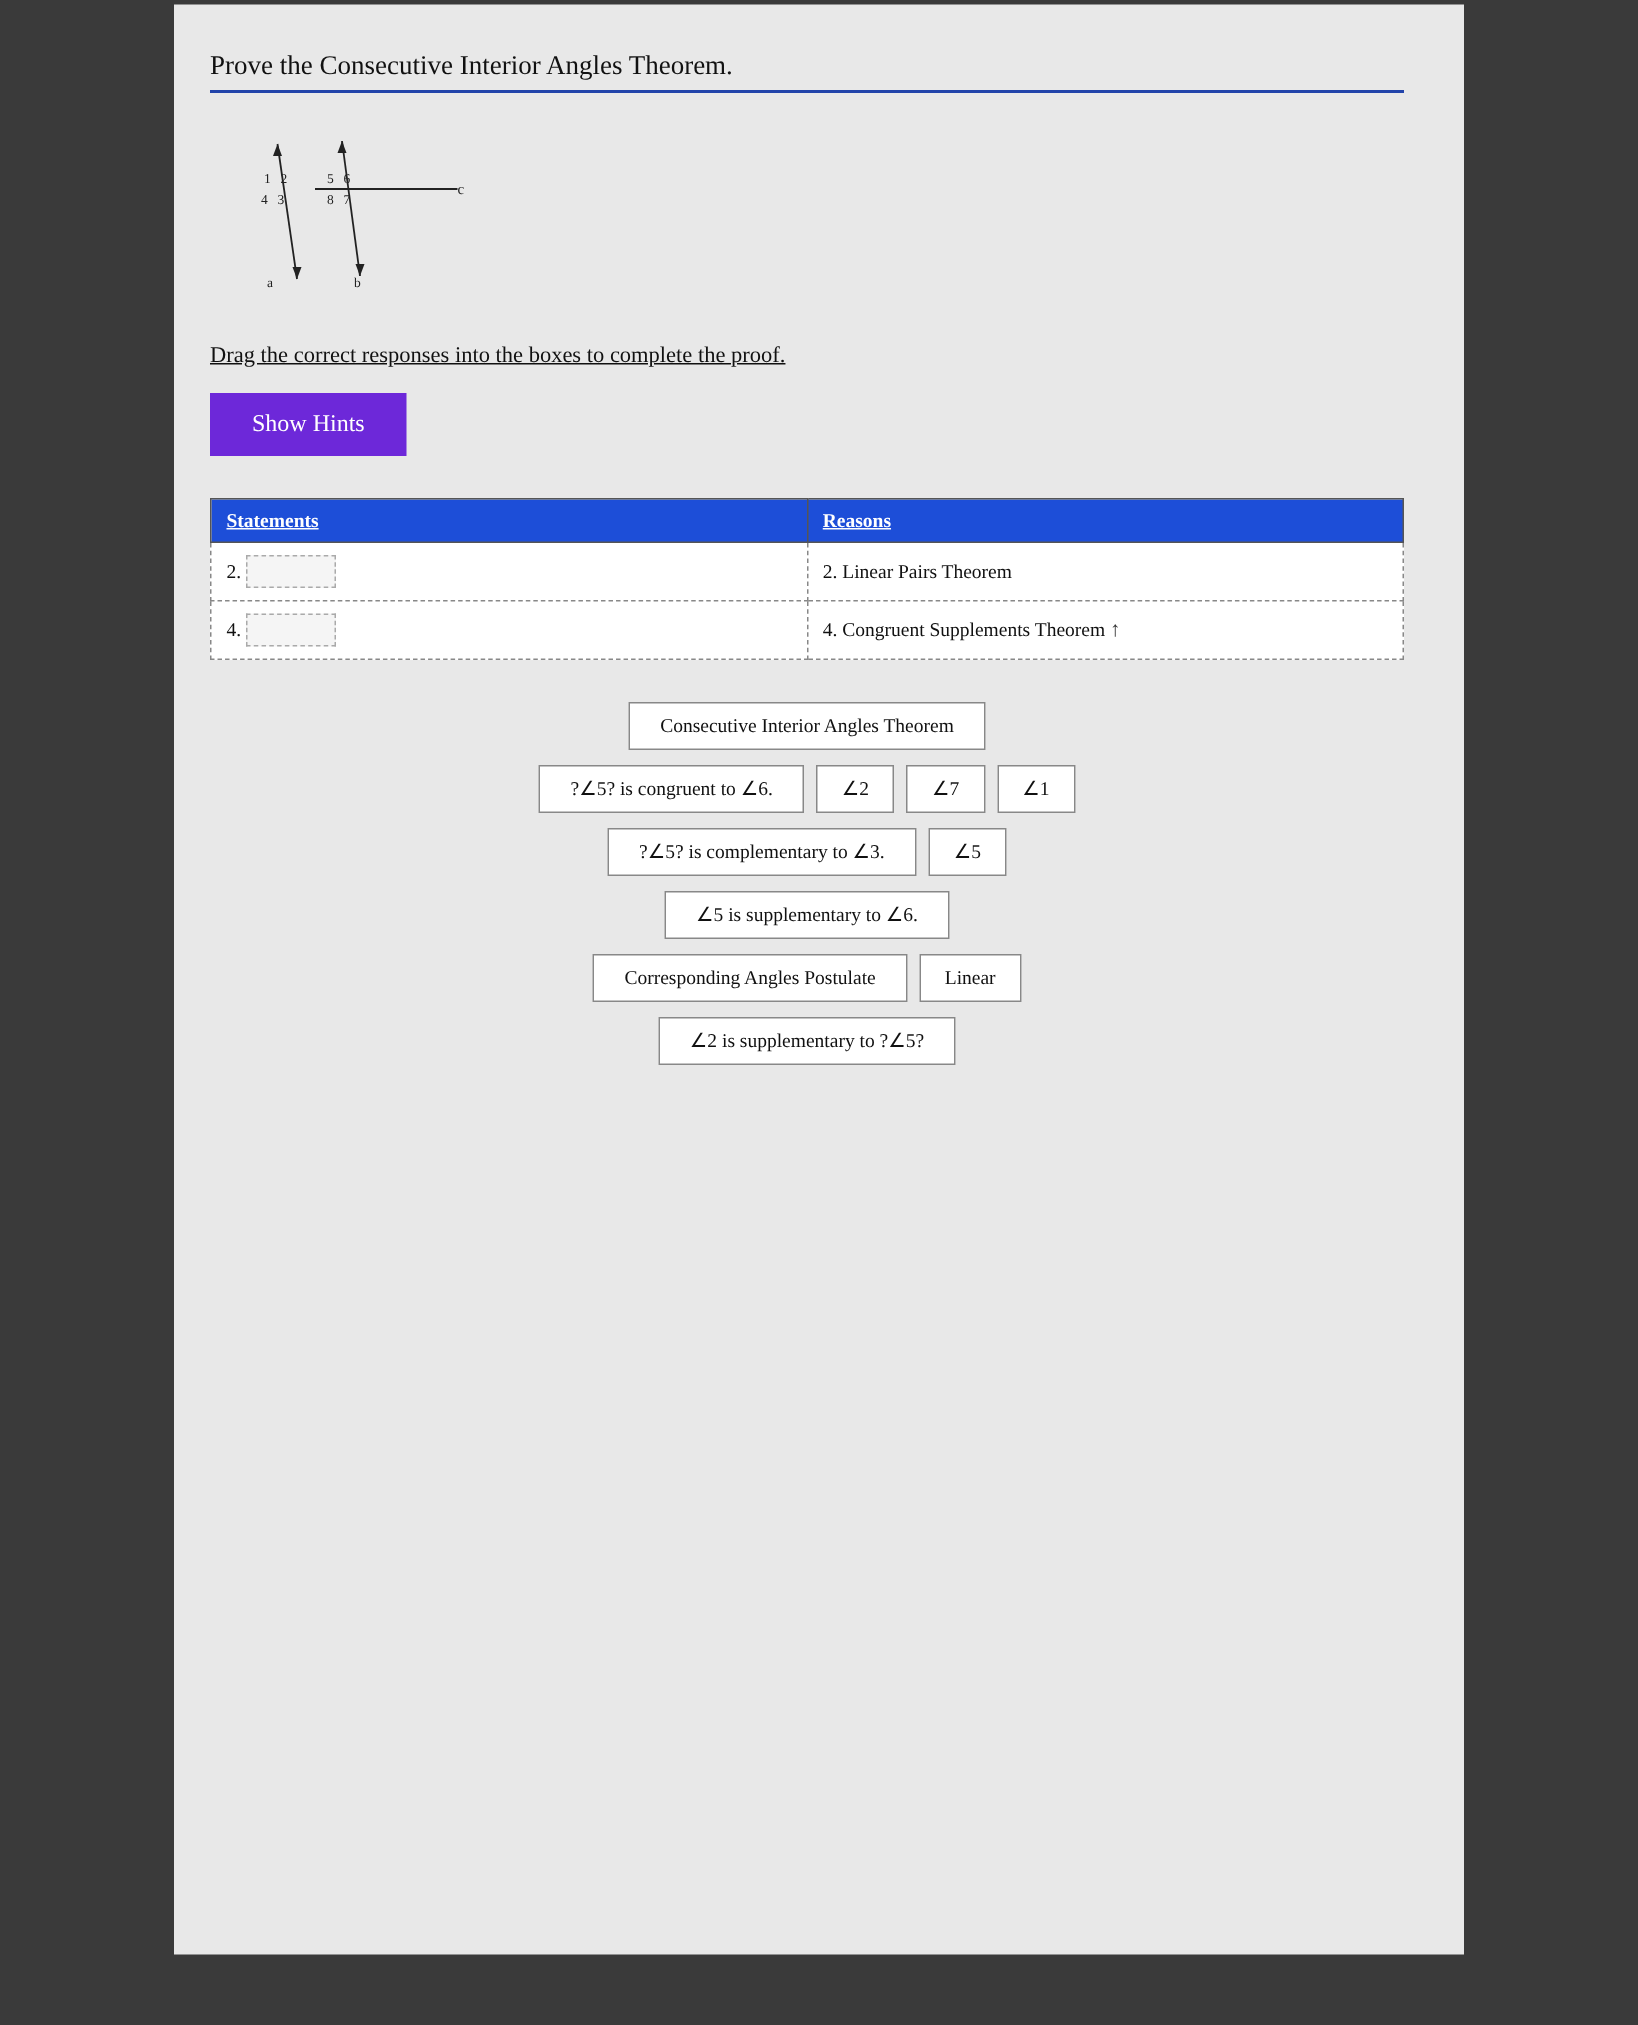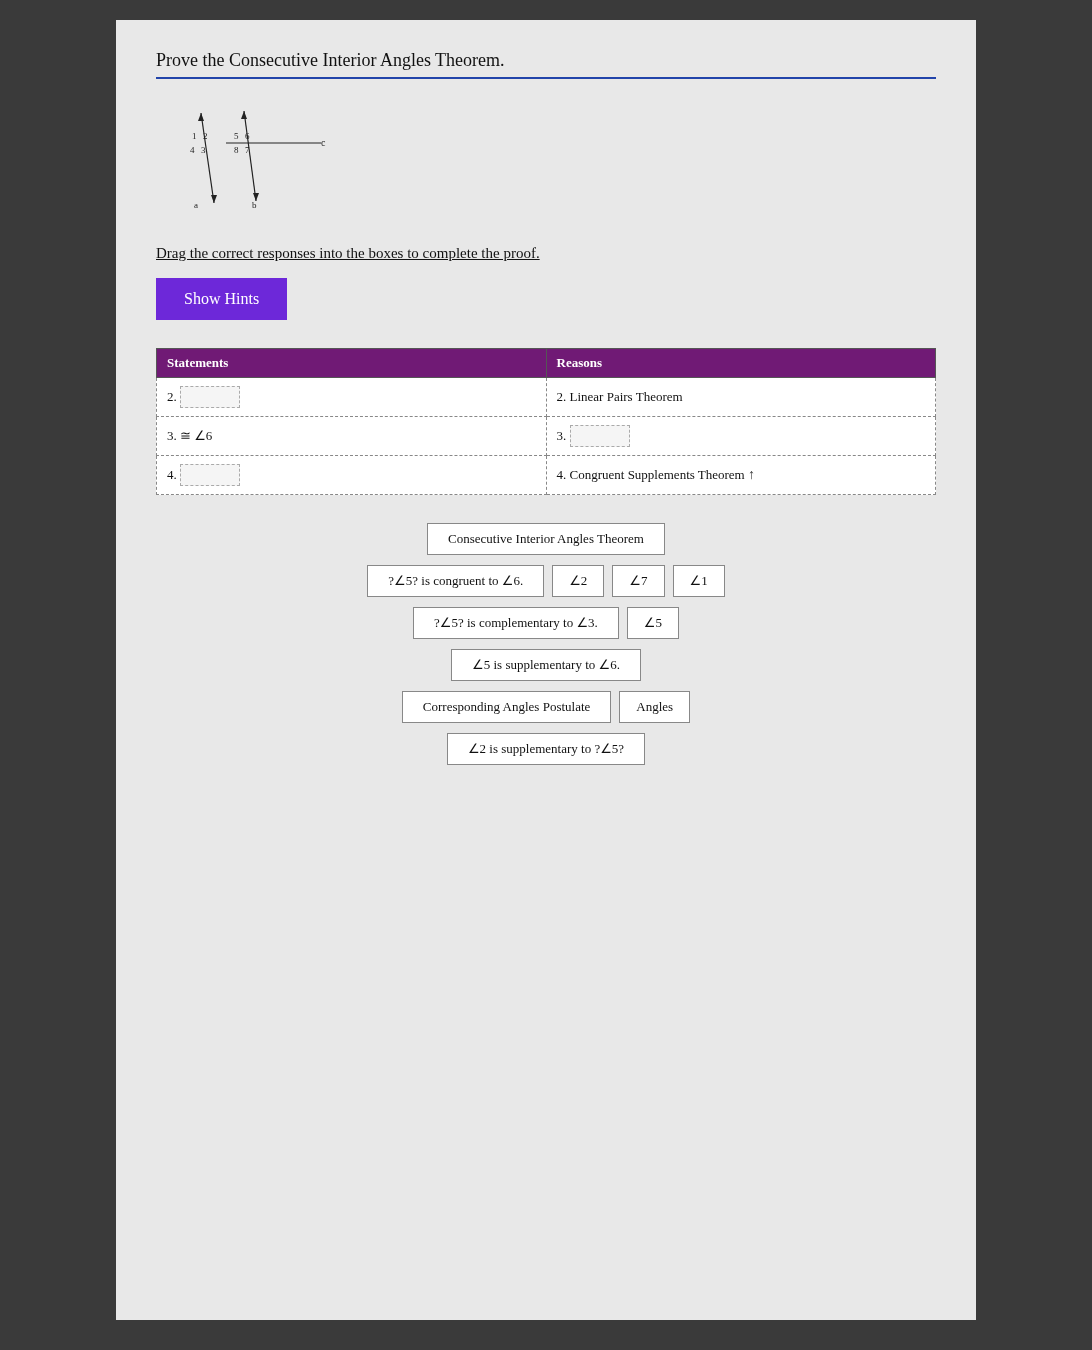--- a/index.html
+++ b/index.html
@@ -9,22 +9,22 @@
       width: 1092px;
       min-height: 1350px;
       display: flex;
       justify-content: center;
       align-items: flex-start;
     }
     .page {
       background: #e8e8e8;
       width: 860px;
       min-height: 1300px;
-      margin: 20px auto;
-      padding: 30px 40px 40px 40px;
+      margin: 3px auto;
+      padding: 30px 40px 40px 24px;
       position: relative;
     }
     .page-title {
       font-size: 18px;
       font-weight: normal;
       color: #111;
       margin-bottom: 24px;
       border-bottom: 2px solid #2244aa;
       padding-bottom: 6px;
     }
@@ -56,27 +56,28 @@
       display: block;
     }
     
     .proof-table {
       width: 100%;
       border-collapse: collapse;
       margin-bottom: 28px;
       background: #fff;
     }
     .proof-table th {
-      background: #701a75;
+      background: #1d4ed8;
       color: #fff;
       font-size: 13px;
       font-weight: bold;
       padding: 6px 10px;
       border: 1px solid #555;
       text-align: left;
+      text-decoration: underline;
     }
     .proof-table td {
       border: 1px dashed #888;
       padding: 8px 10px;
       font-size: 13px;
       color: #111;
       min-height: 30px;
       vertical-align: middle;
     }
     .proof-table .stmt-cell { width: 50%; }
@@ -180,29 +181,20 @@
     <tbody>
       <tr>
         <td class="stmt-cell">
           <span>2.</span>
           <span class="drop-box">&nbsp;</span>
         </td>
         <td class="reason-cell">2. Linear Pairs Theorem</td>
       </tr>
       <tr>
         <td class="stmt-cell">
-          <span>3.   ≅ ∠6</span>
-        </td>
-        <td class="reason-cell">
-          <span>3.</span>
-          <span class="drop-box">&nbsp;</span>
-        </td>
-      </tr>
-      <tr>
-        <td class="stmt-cell">
           <span>4.</span>
           <span class="drop-box">&nbsp;</span>
         </td>
         <td class="reason-cell">
           <span>4. Congruent Supplements Theorem</span>
           <span class="cursor-marker">↑</span>
         </td>
       </tr>
     </tbody>
   </table>
@@ -226,21 +218,21 @@
       <div class="tile">∠5</div>
     </div>
 
     <div class="tile-row">
       <div class="tile tile-wide">∠5 is supplementary to ∠6.</div>
     </div>
 
 
     <div class="tile-row">
       <div class="tile tile-wide">Corresponding Angles Postulate</div>
-      <div class="tile">Angles</div>
+      <div class="tile">Linear</div>
     </div>
 
     <div class="tile-row">
       <div class="tile tile-wide">∠2 is supplementary to ?∠5?</div>
     </div>
 
   </div>
 
 </div>
 

